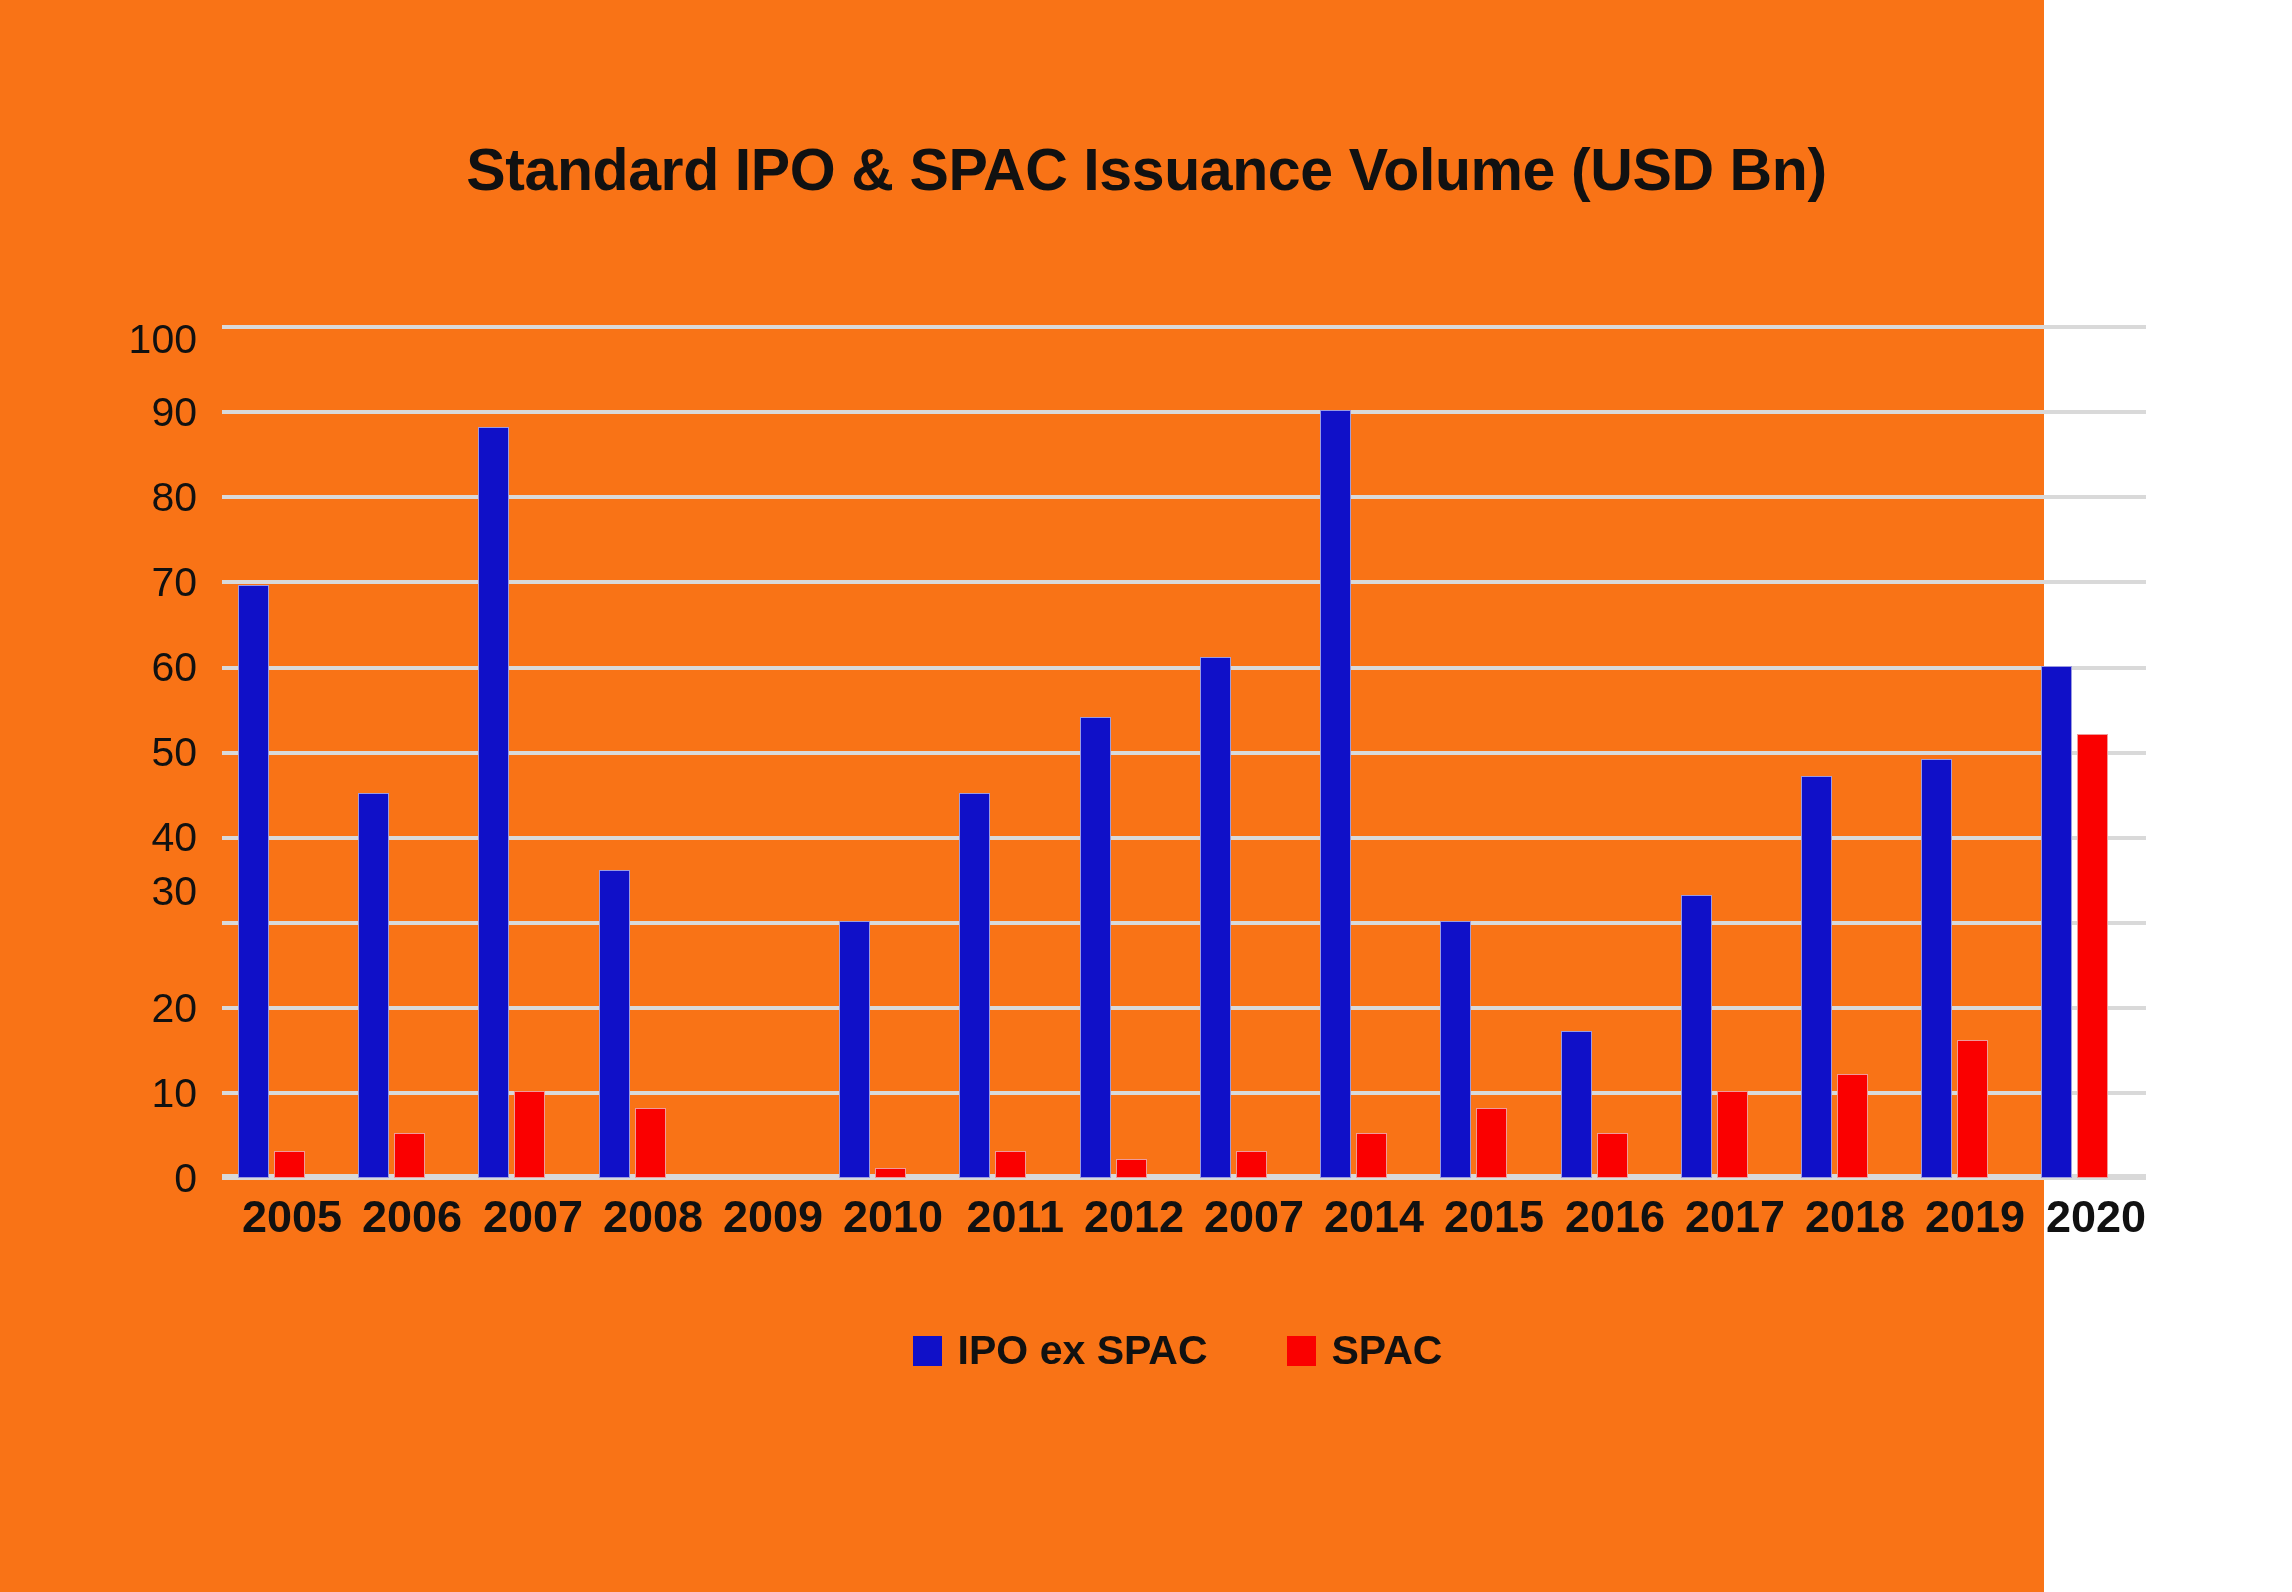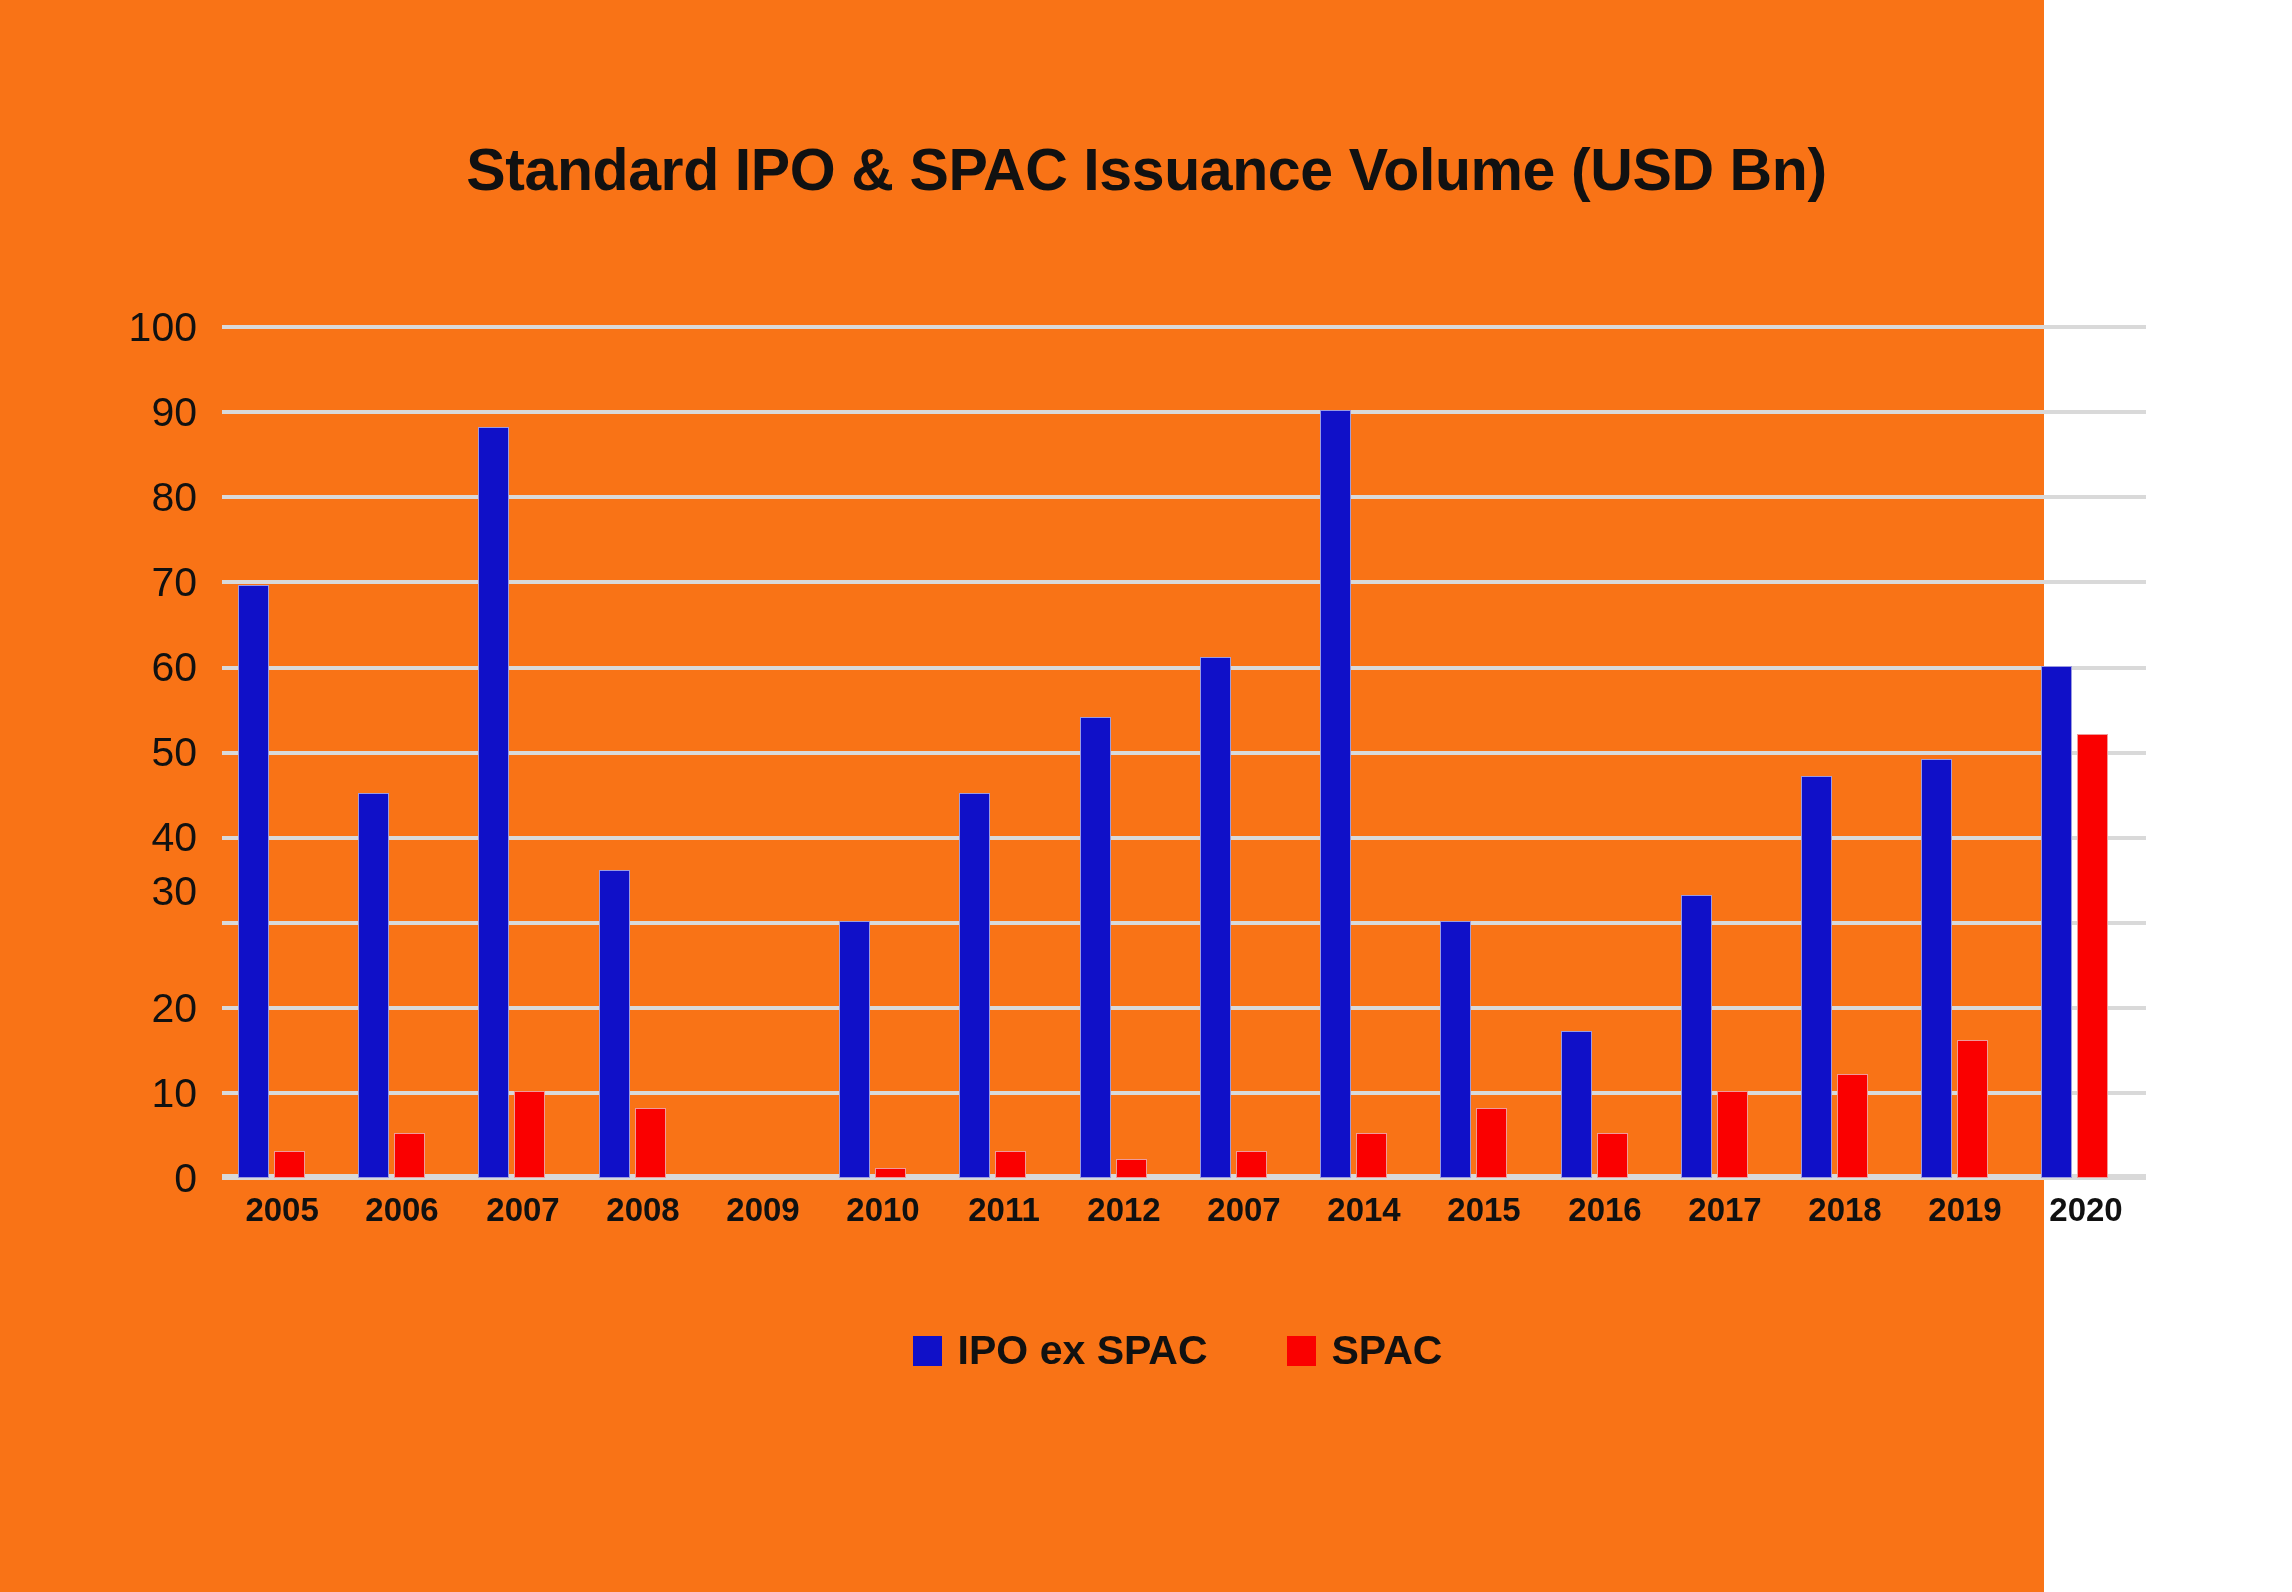--- a/index.html
+++ b/index.html
@@ -113,22 +113,22 @@
     position: absolute;
     left: 222px;
     top: 1191px;
     width: 1924px;
     height: 72px;
   }
   .x-tick {
     position: absolute;
     top: 0;
     width: 120px;
-    text-align: center;
-    font-size: 33px;
+    text-align: right;
+    font-size: 45px;
     font-weight: bold;
     color: #111111;
     white-space: nowrap;
   }
 
   
   #legend {
     position: absolute;
     left: 0;
     top: 1327px;
@@ -169,21 +169,21 @@
       <div class="y-tick" style="top: 851px;">0</div>
       <div class="y-tick" style="top: 766px;">10</div>
       <div class="y-tick" style="top: 681px;">20</div>
       <div class="y-tick" style="top: 564px;">30</div>
       <div class="y-tick" style="top: 510px;">40</div>
       <div class="y-tick" style="top: 425px;">50</div>
       <div class="y-tick" style="top: 340px;">60</div>
       <div class="y-tick" style="top: 255px;">70</div>
       <div class="y-tick" style="top: 170px;">80</div>
       <div class="y-tick" style="top: 85px;">90</div>
-      <div class="y-tick" style="top: 0px; margin-left: 20px;">100</div>
+      <div class="y-tick" style="top: 12px; margin-left: 20px;">100</div>
     </div>
 
   <div id="plot-area">
       <div class="gridline" style="top: 849px;"></div>
       <div class="gridline" style="top: 764px;"></div>
       <div class="gridline" style="top: 679px;"></div>
       <div class="gridline" style="top: 594px;"></div>
       <div class="gridline" style="top: 509px;"></div>
       <div class="gridline" style="top: 424px;"></div>
       <div class="gridline" style="top: 339px;"></div>

